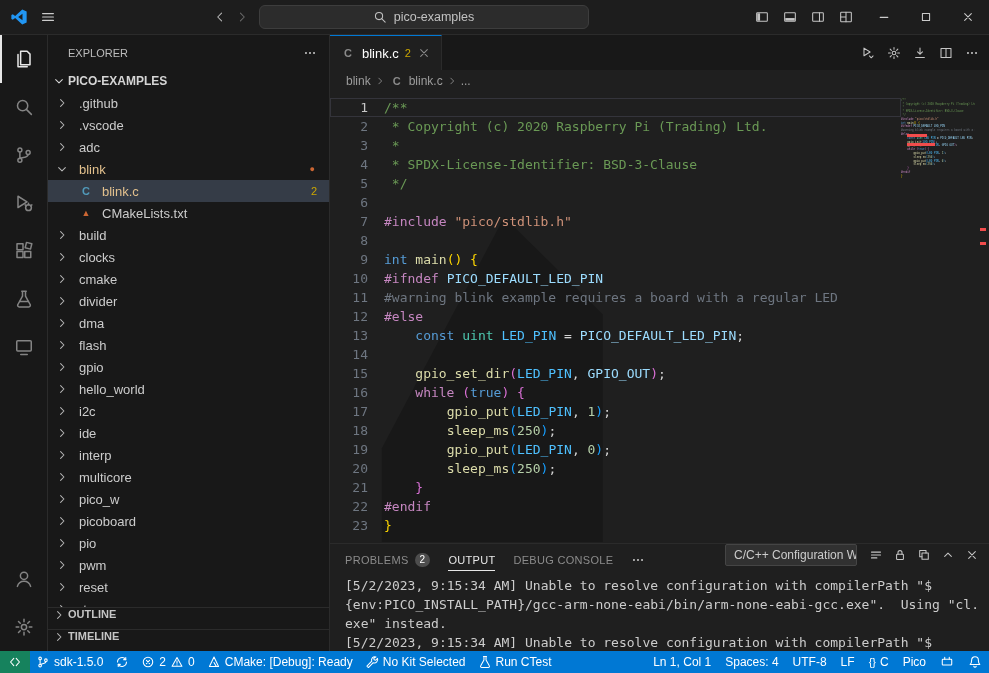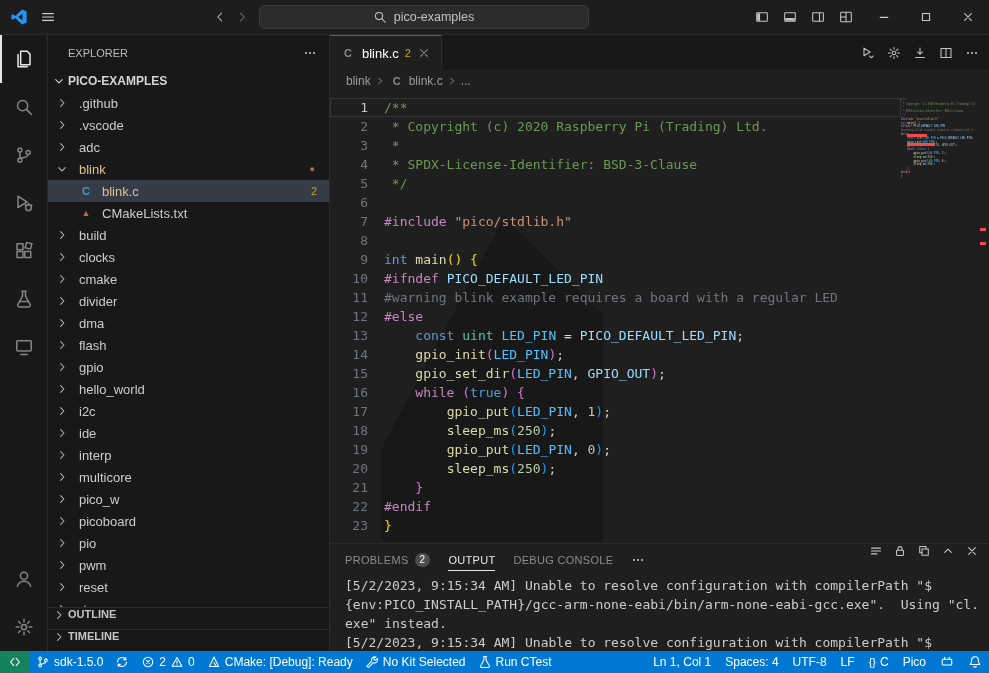--- a/index.html
+++ b/index.html
@@ -622,21 +622,20 @@
             <div class="cl">
               <span class="ln">12</span>
               <span class="ct"><span class="tk-d">#else</span></span>
             </div>
             <div class="cl">
               <span class="ln">13</span>
               <span class="ct"><span class="tk-p">    </span><span class="tk-k">const</span><span class="tk-p"> </span><span class="tk-t">uint</span><span class="tk-p"> </span><span class="tk-v">LED_PIN</span><span class="tk-p"> = </span><span class="tk-m">PICO_DEFAULT_LED_PIN</span><span class="tk-p">;</span></span>
             </div>
             <div class="cl">
               <span class="ln">14</span>
-              <span class="ct"><span class="tk-p">    </span><span class="tk-f">gpio_init</span><span class="tk-b2">(</span><span class="tk-v">LED_PIN</span><span class="tk-b2">)</span><span class="tk-p">;</span></span>
             </div>
             <div class="cl">
               <span class="ln">15</span>
               <span class="ct"><span class="tk-p">    </span><span class="tk-f">gpio_set_dir</span><span class="tk-b2">(</span><span class="tk-v">LED_PIN</span><span class="tk-p">, </span><span class="tk-m">GPIO_OUT</span><span class="tk-b2">)</span><span class="tk-p">;</span></span>
             </div>
             <div class="cl">
               <span class="ln">16</span>
               <span class="ct"><span class="tk-p">    </span><span class="tk-d">while</span><span class="tk-p"> </span><span class="tk-b2">(</span><span class="tk-k">true</span><span class="tk-b2">)</span><span class="tk-p"> </span><span class="tk-b2">{</span></span>
             </div>
             <div class="cl">
@@ -718,20 +717,24 @@
               </div>
               <span class="icw ic14 ptab-more">
                 <svg viewBox="0 0 16 16" fill="none" stroke="currentColor" stroke-width="1.2" stroke-linecap="round" stroke-linejoin="round">
                   <circle cx="3.4" cy="8" r="1.2" fill="currentColor" stroke="none"></circle>
                   <circle cx="8" cy="8" r="1.2" fill="currentColor" stroke="none"></circle>
                   <circle cx="12.6" cy="8" r="1.2" fill="currentColor" stroke="none"></circle>
                 </svg>
               </span>
             </div>
           <div class="panel-right">
+            <div class="pdrop">
+              <span>C/C++ Configuration W</span>
+
+            </div>
             <span class="p-actions" id="p-actions">
                 <span class="icw ic14">
                   <svg viewBox="0 0 16 16" fill="none" stroke="currentColor" stroke-width="1.2" stroke-linecap="round" stroke-linejoin="round">
                     <path d="M2.8 4.7h10.4M2.8 8h10.4M2.8 11.3h6.2"></path>
                   </svg>
                 </span>
                 <span class="icw ic14">
                   <svg viewBox="0 0 16 16" fill="none" stroke="currentColor" stroke-width="1.2" stroke-linecap="round" stroke-linejoin="round">
                     <rect x="4.1" y="7.1" width="7.8" height="6" rx="0.8"></rect>
                     <path d="M5.7 7.1V5.3a2.3 2.3 0 014.6 0v1.8"></path>

